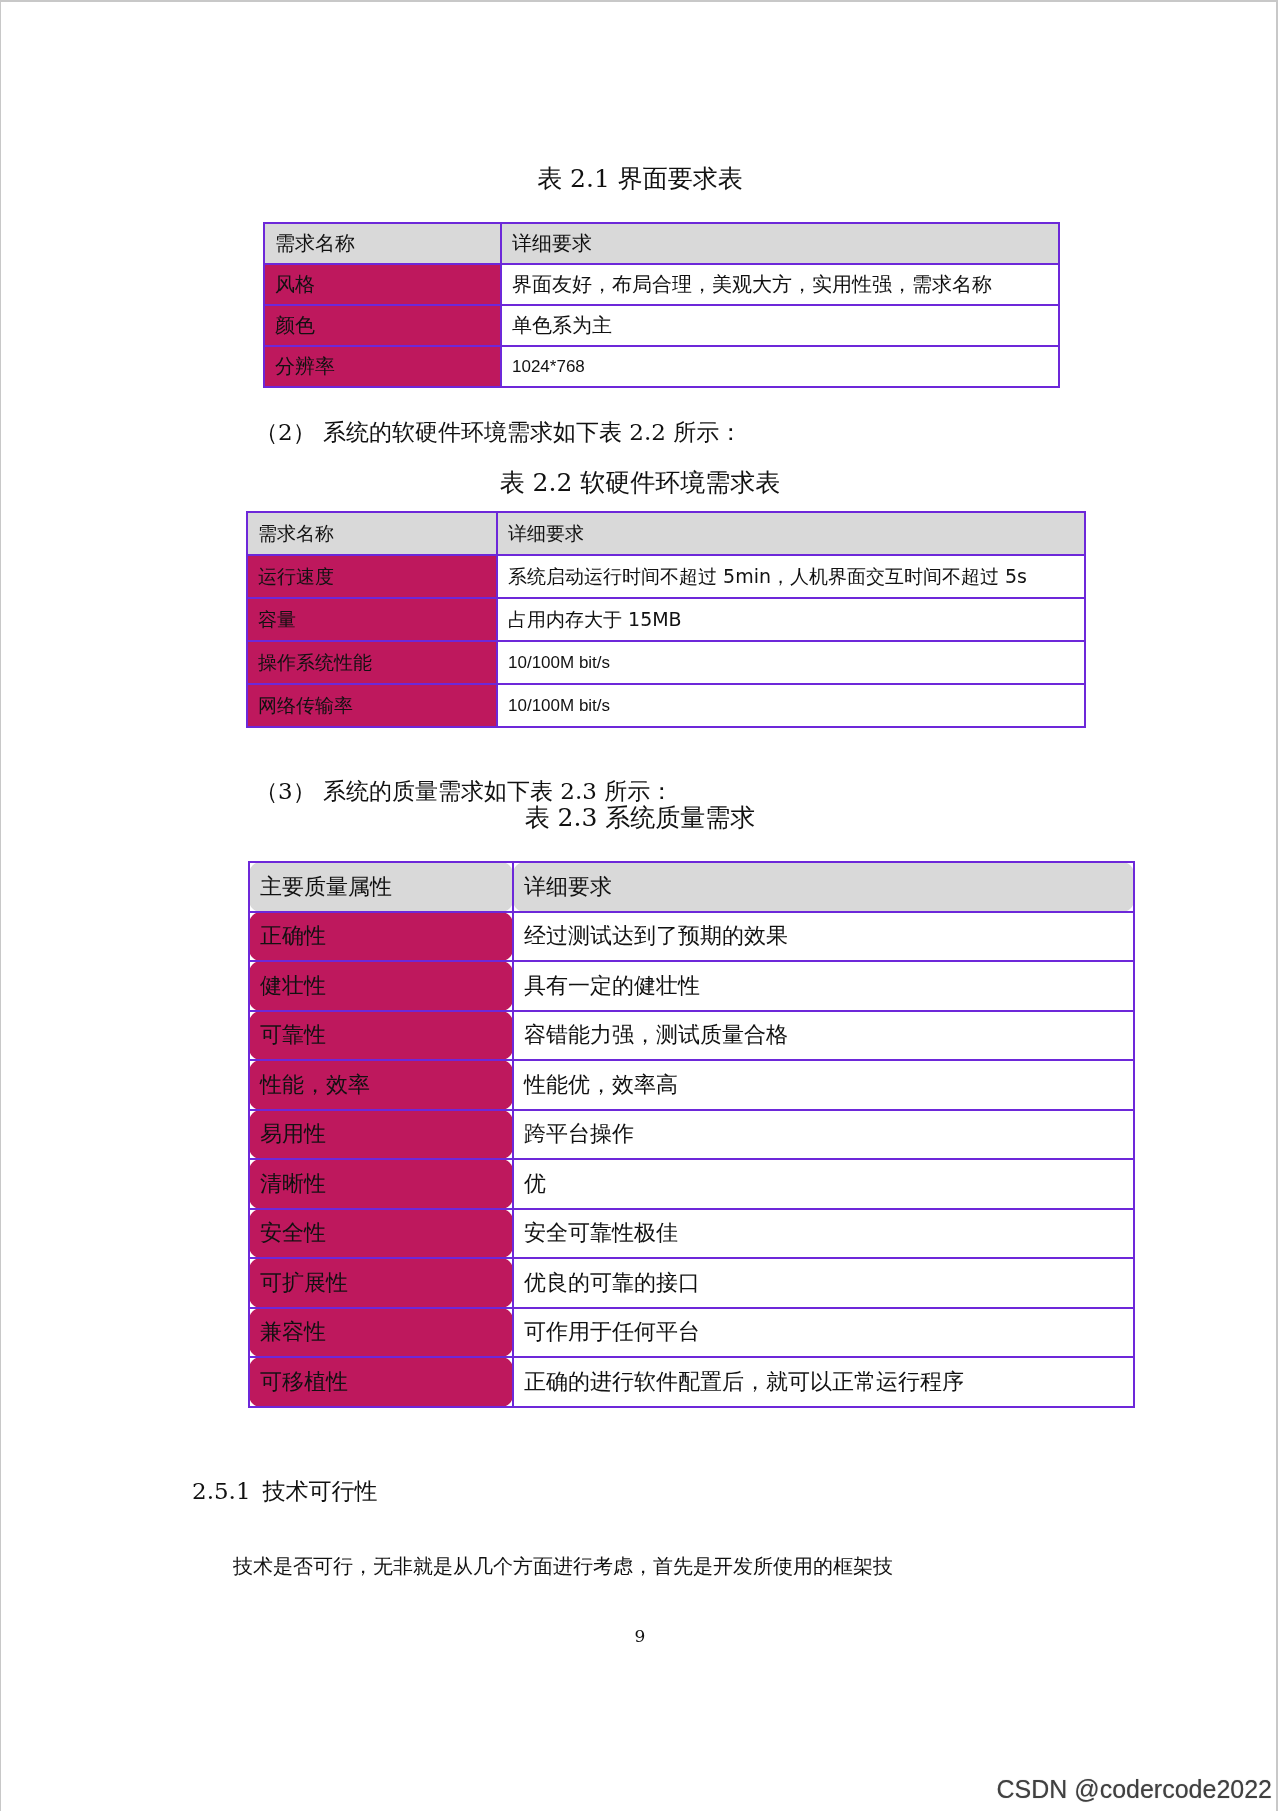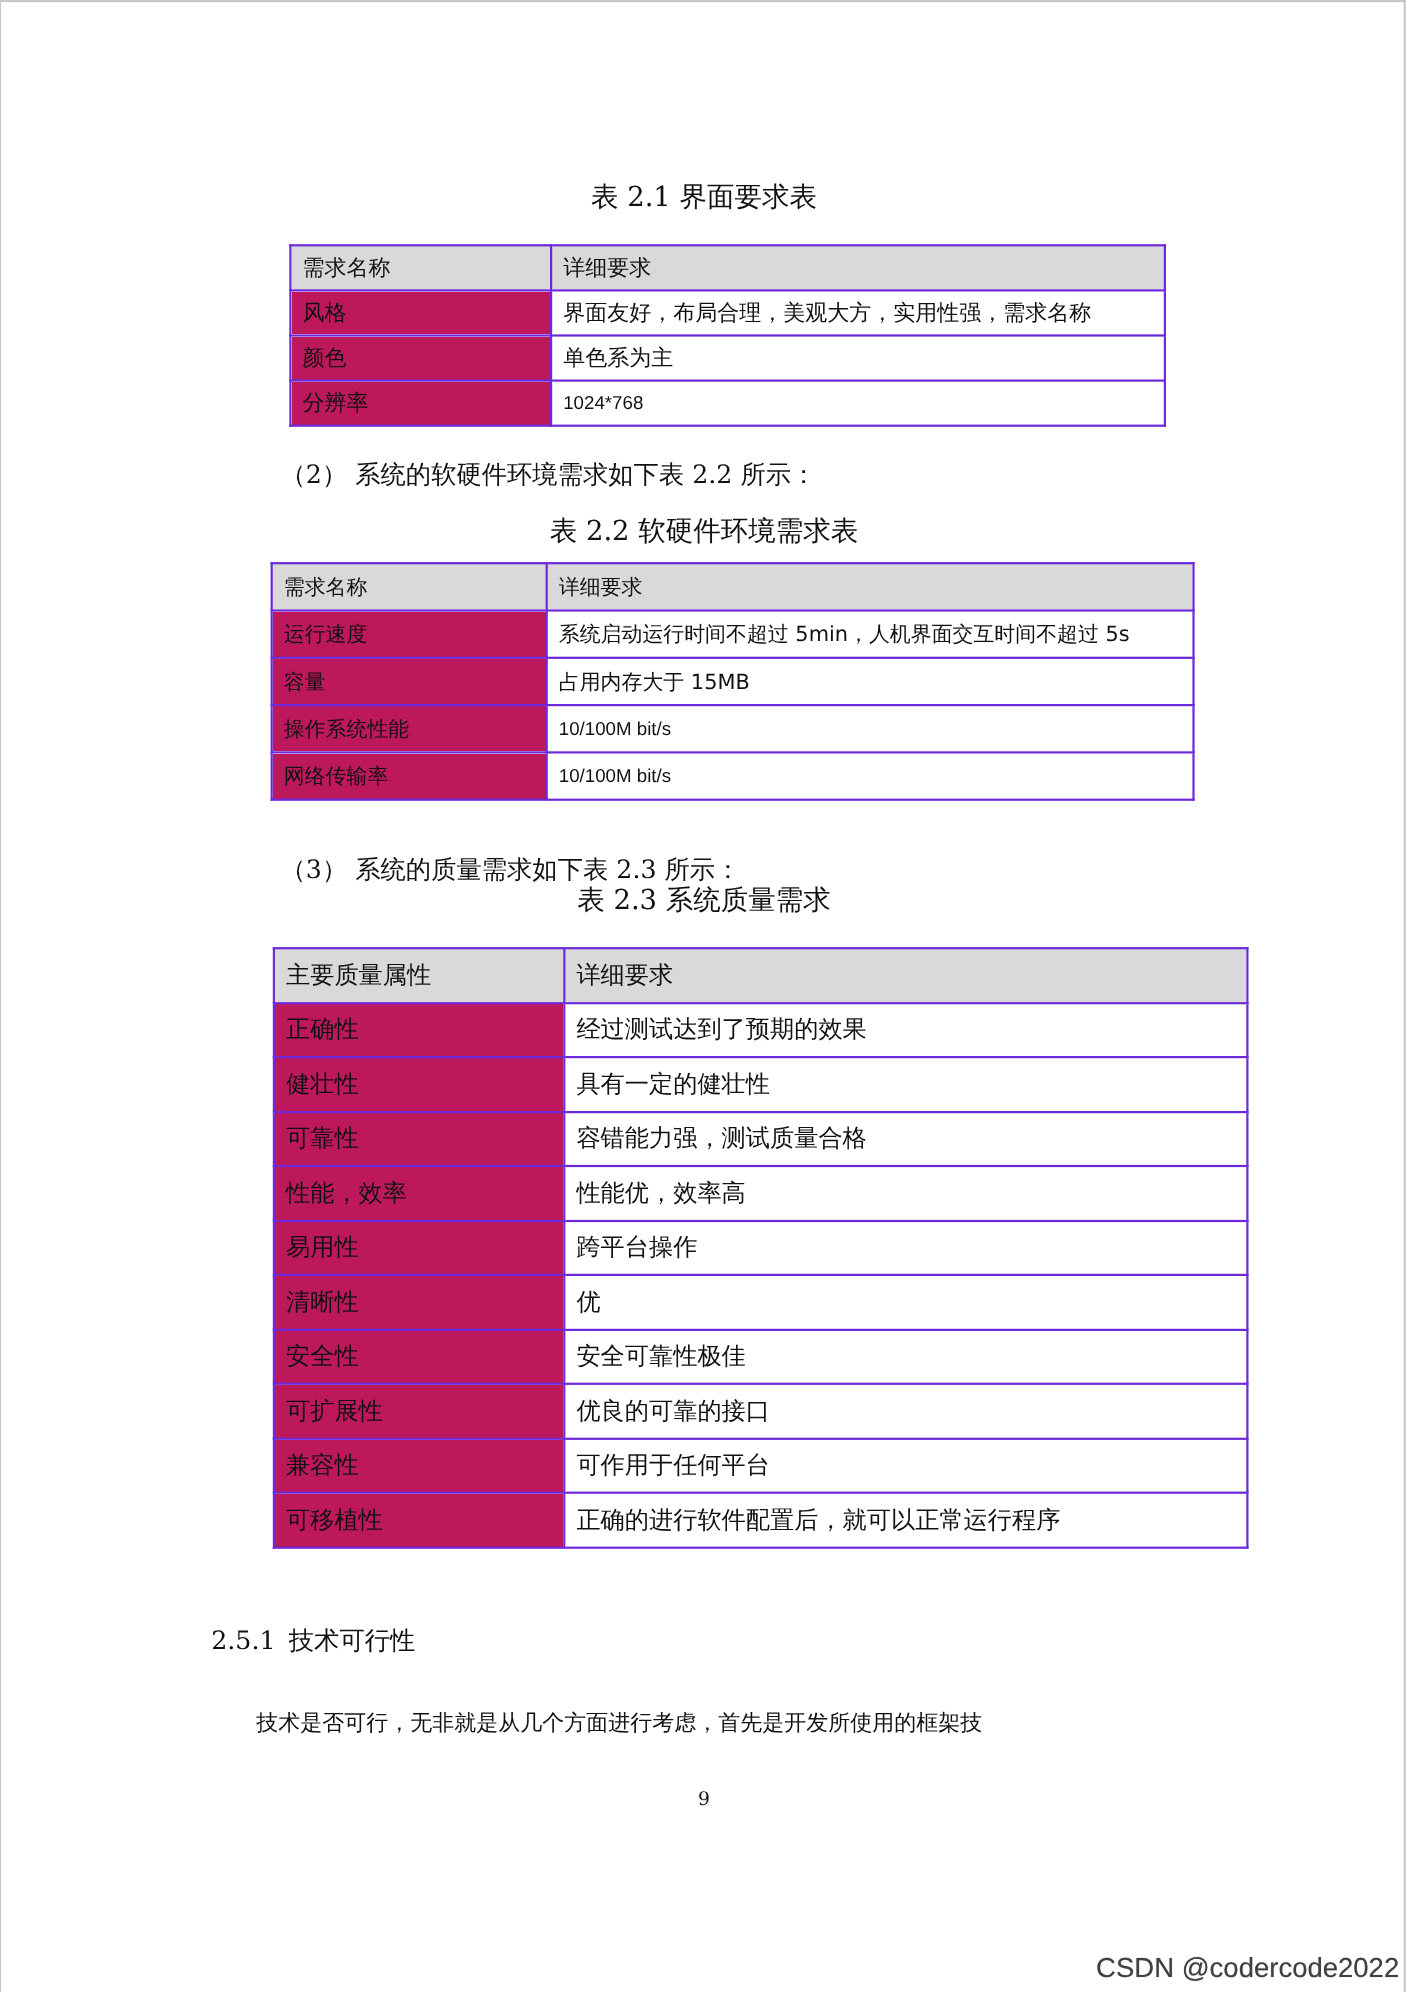--- a/index.html
+++ b/index.html
@@ -30,21 +30,21 @@
     white-space: nowrap; overflow: hidden; color: #111;
   }
   table.doc td.c1 { background: #be185d; }
   table.doc tr.head td { background: #d9d9d9; }
   table.doc td.c2 { background: #ffffff; }
   #t1 { left: 263px; top: 222px; width: 797px; font-size: 20px; }
   #t1 td { height: 39px; }
   #t2 { left: 246px; top: 511px; width: 840px; font-size: 19px; }
   #t2 td { height: 41px; }
   #t3 { left: 248px; top: 861px; width: 887px; font-size: 22px; }
-  #t3 td { height: 47.5px; }
+  #t3 td { height: 47.5px; border-radius: 12px; }
   .mono { font-family: Liberation Sans, sans-serif; font-size: 17px; }
   .heading {
     position: absolute; left: 192px; top: 1476px; font-size: 23px; font-weight: normal; white-space: nowrap;
   }
   .heading .num { margin-right: 12px; }
   .pagenum {
     position: absolute; left: 0; width: 1280px; top: 1626px; text-align: center; font-size: 17px;
   }
   .watermark {
     position: absolute; right: 8px; top: 1775px; font-size: 25px; color: #404040;

